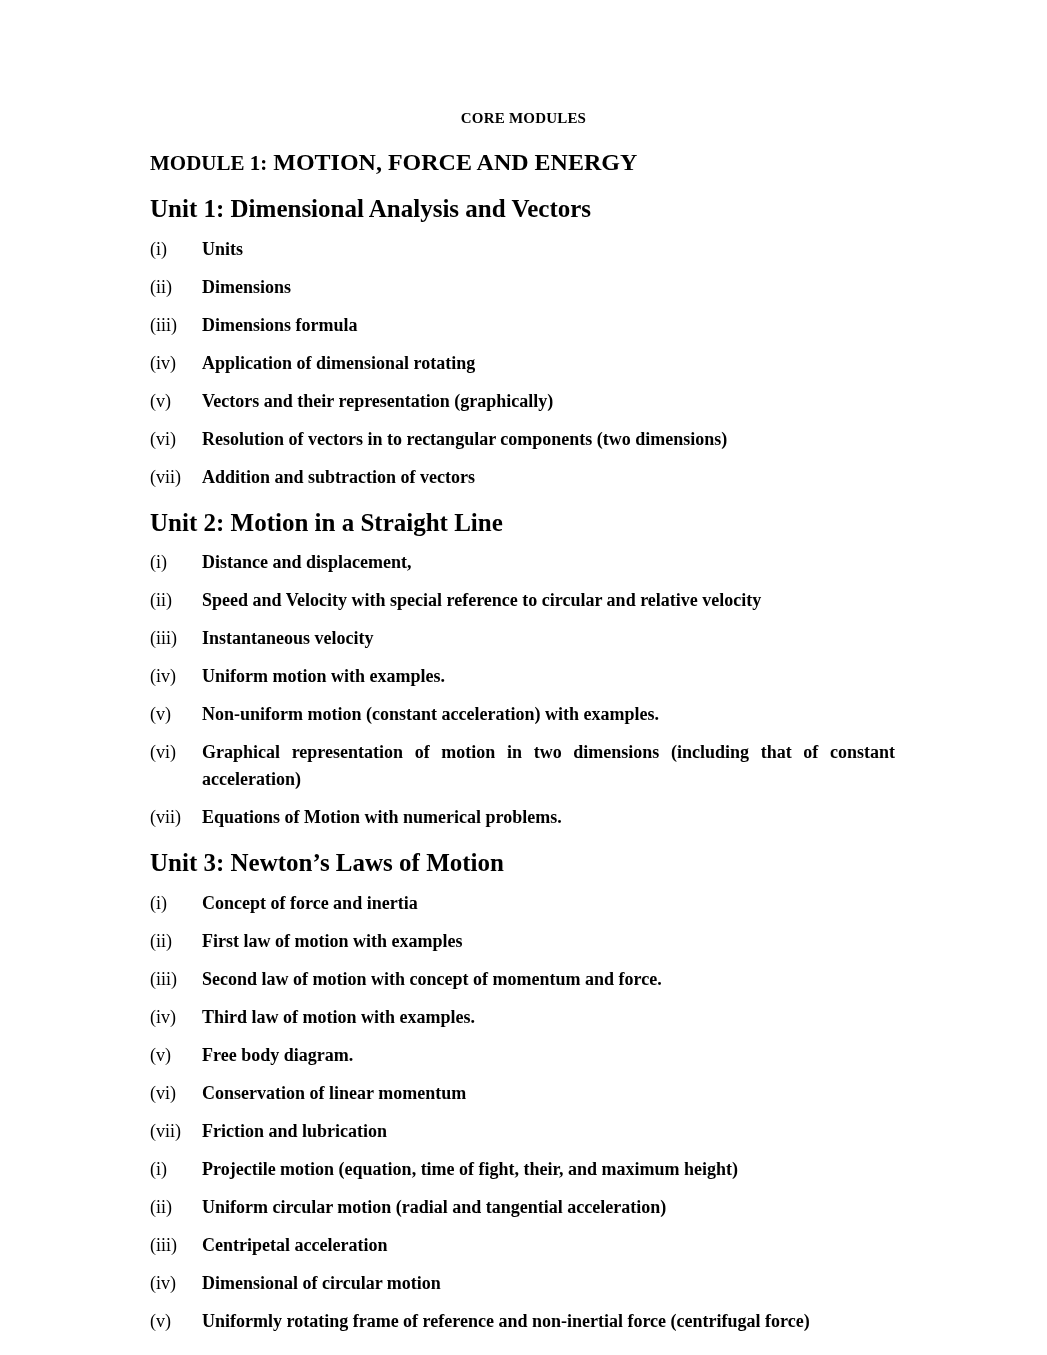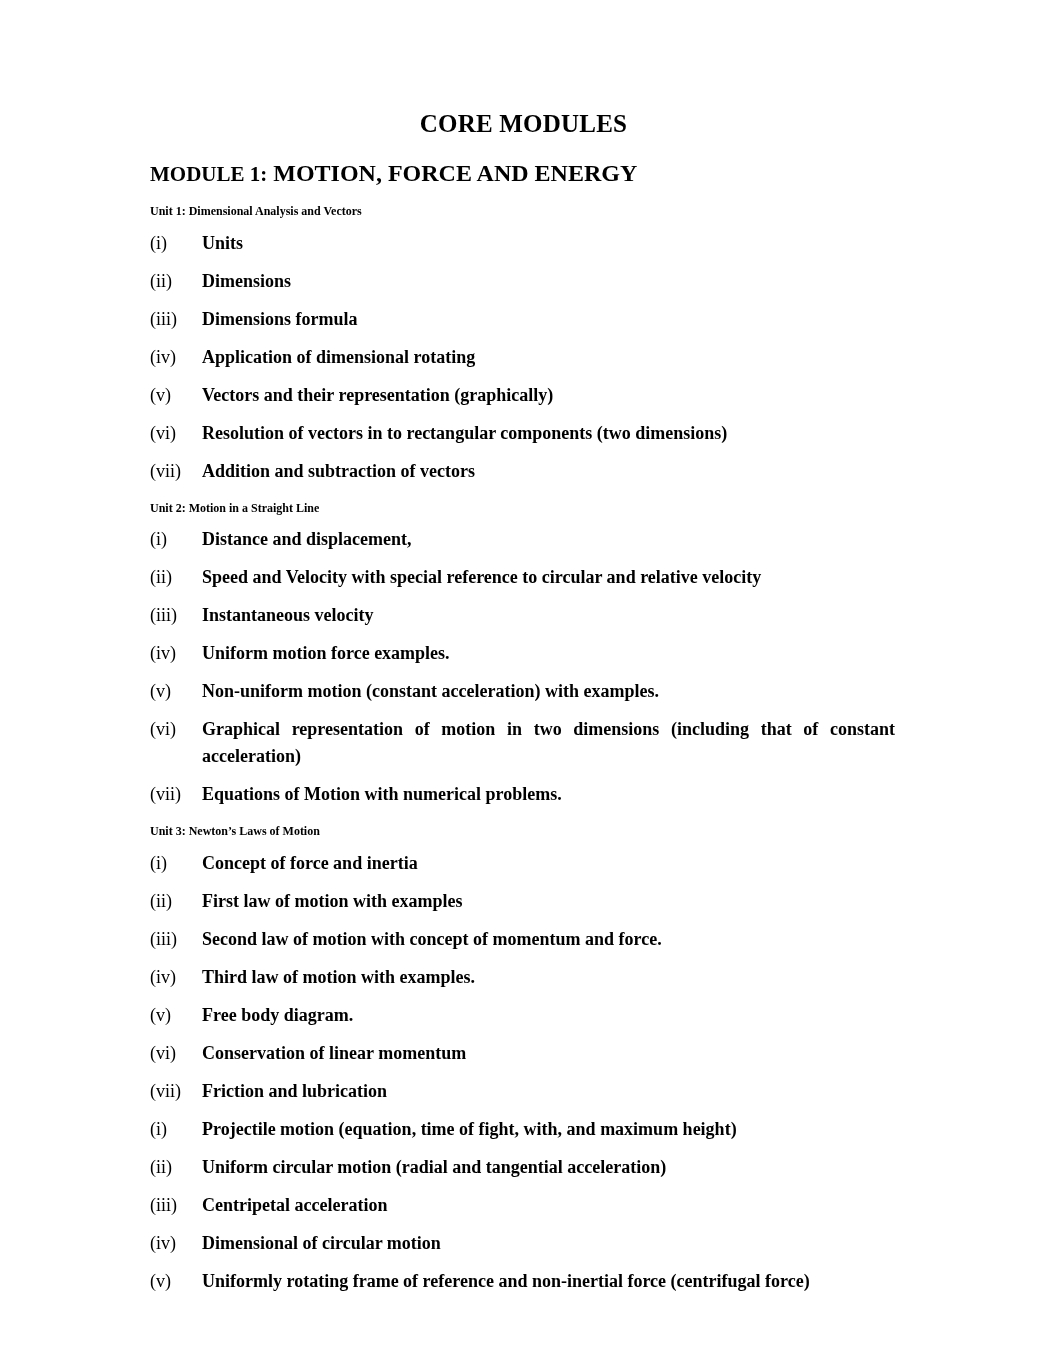--- a/index.html
+++ b/index.html
@@ -16,36 +16,36 @@
   .page {
     position: relative;
     width: 1047px;
     min-height: 1355px;
     box-sizing: border-box;
     padding: 110px 150px 60px 150px;
   }
   .doc-title {
     text-align: center;
     font-weight: bold;
-    font-size: 25px;
+    font-size: 15px;
     letter-spacing: 0.2px;
     margin: 0 0 20px 0;
   }
   .module-heading {
     margin: 0 0 14px 0;
     font-size: 21px;
     font-weight: bold;
     line-height: 1.25;
   }
   .module-heading .module-rest {
     font-size: 24px;
     font-weight: bold;
   }
   .unit-heading {
-    font-size: 12px;
+    font-size: 25px;
     font-weight: bold;
     margin: 16px 0 10px 0;
     line-height: 1.3;
   }
   .items {
     margin: 0;
     padding: 0;
     list-style: none;
   }
   .item {
@@ -119,21 +119,21 @@
     <li class="item">
       <span class="marker">(ii)</span>
       <span class="text">Speed and Velocity with special reference to circular and relative velocity</span>
     </li>
     <li class="item">
       <span class="marker">(iii)</span>
       <span class="text">Instantaneous velocity</span>
     </li>
     <li class="item">
       <span class="marker">(iv)</span>
-      <span class="text">Uniform motion force examples.</span>
+      <span class="text">Uniform motion with examples.</span>
     </li>
     <li class="item">
       <span class="marker">(v)</span>
       <span class="text">Non-uniform motion (constant acceleration) with examples.</span>
     </li>
     <li class="item">
       <span class="marker">(vi)</span>
       <span class="text">Graphical representation of motion in two dimensions (including that of constant acceleration)</span>
     </li>
     <li class="item">
@@ -170,21 +170,21 @@
     </li>
     <li class="item">
       <span class="marker">(vii)</span>
       <span class="text">Friction and lubrication</span>
     </li>
   </ul>
 
   <ul class="items">
     <li class="item">
       <span class="marker">(i)</span>
-      <span class="text">Projectile motion (equation, time of fight, with, and maximum height)</span>
+      <span class="text">Projectile motion (equation, time of fight, their, and maximum height)</span>
     </li>
     <li class="item">
       <span class="marker">(ii)</span>
       <span class="text">Uniform circular motion (radial and tangential acceleration)</span>
     </li>
     <li class="item">
       <span class="marker">(iii)</span>
       <span class="text">Centripetal acceleration</span>
     </li>
     <li class="item">

